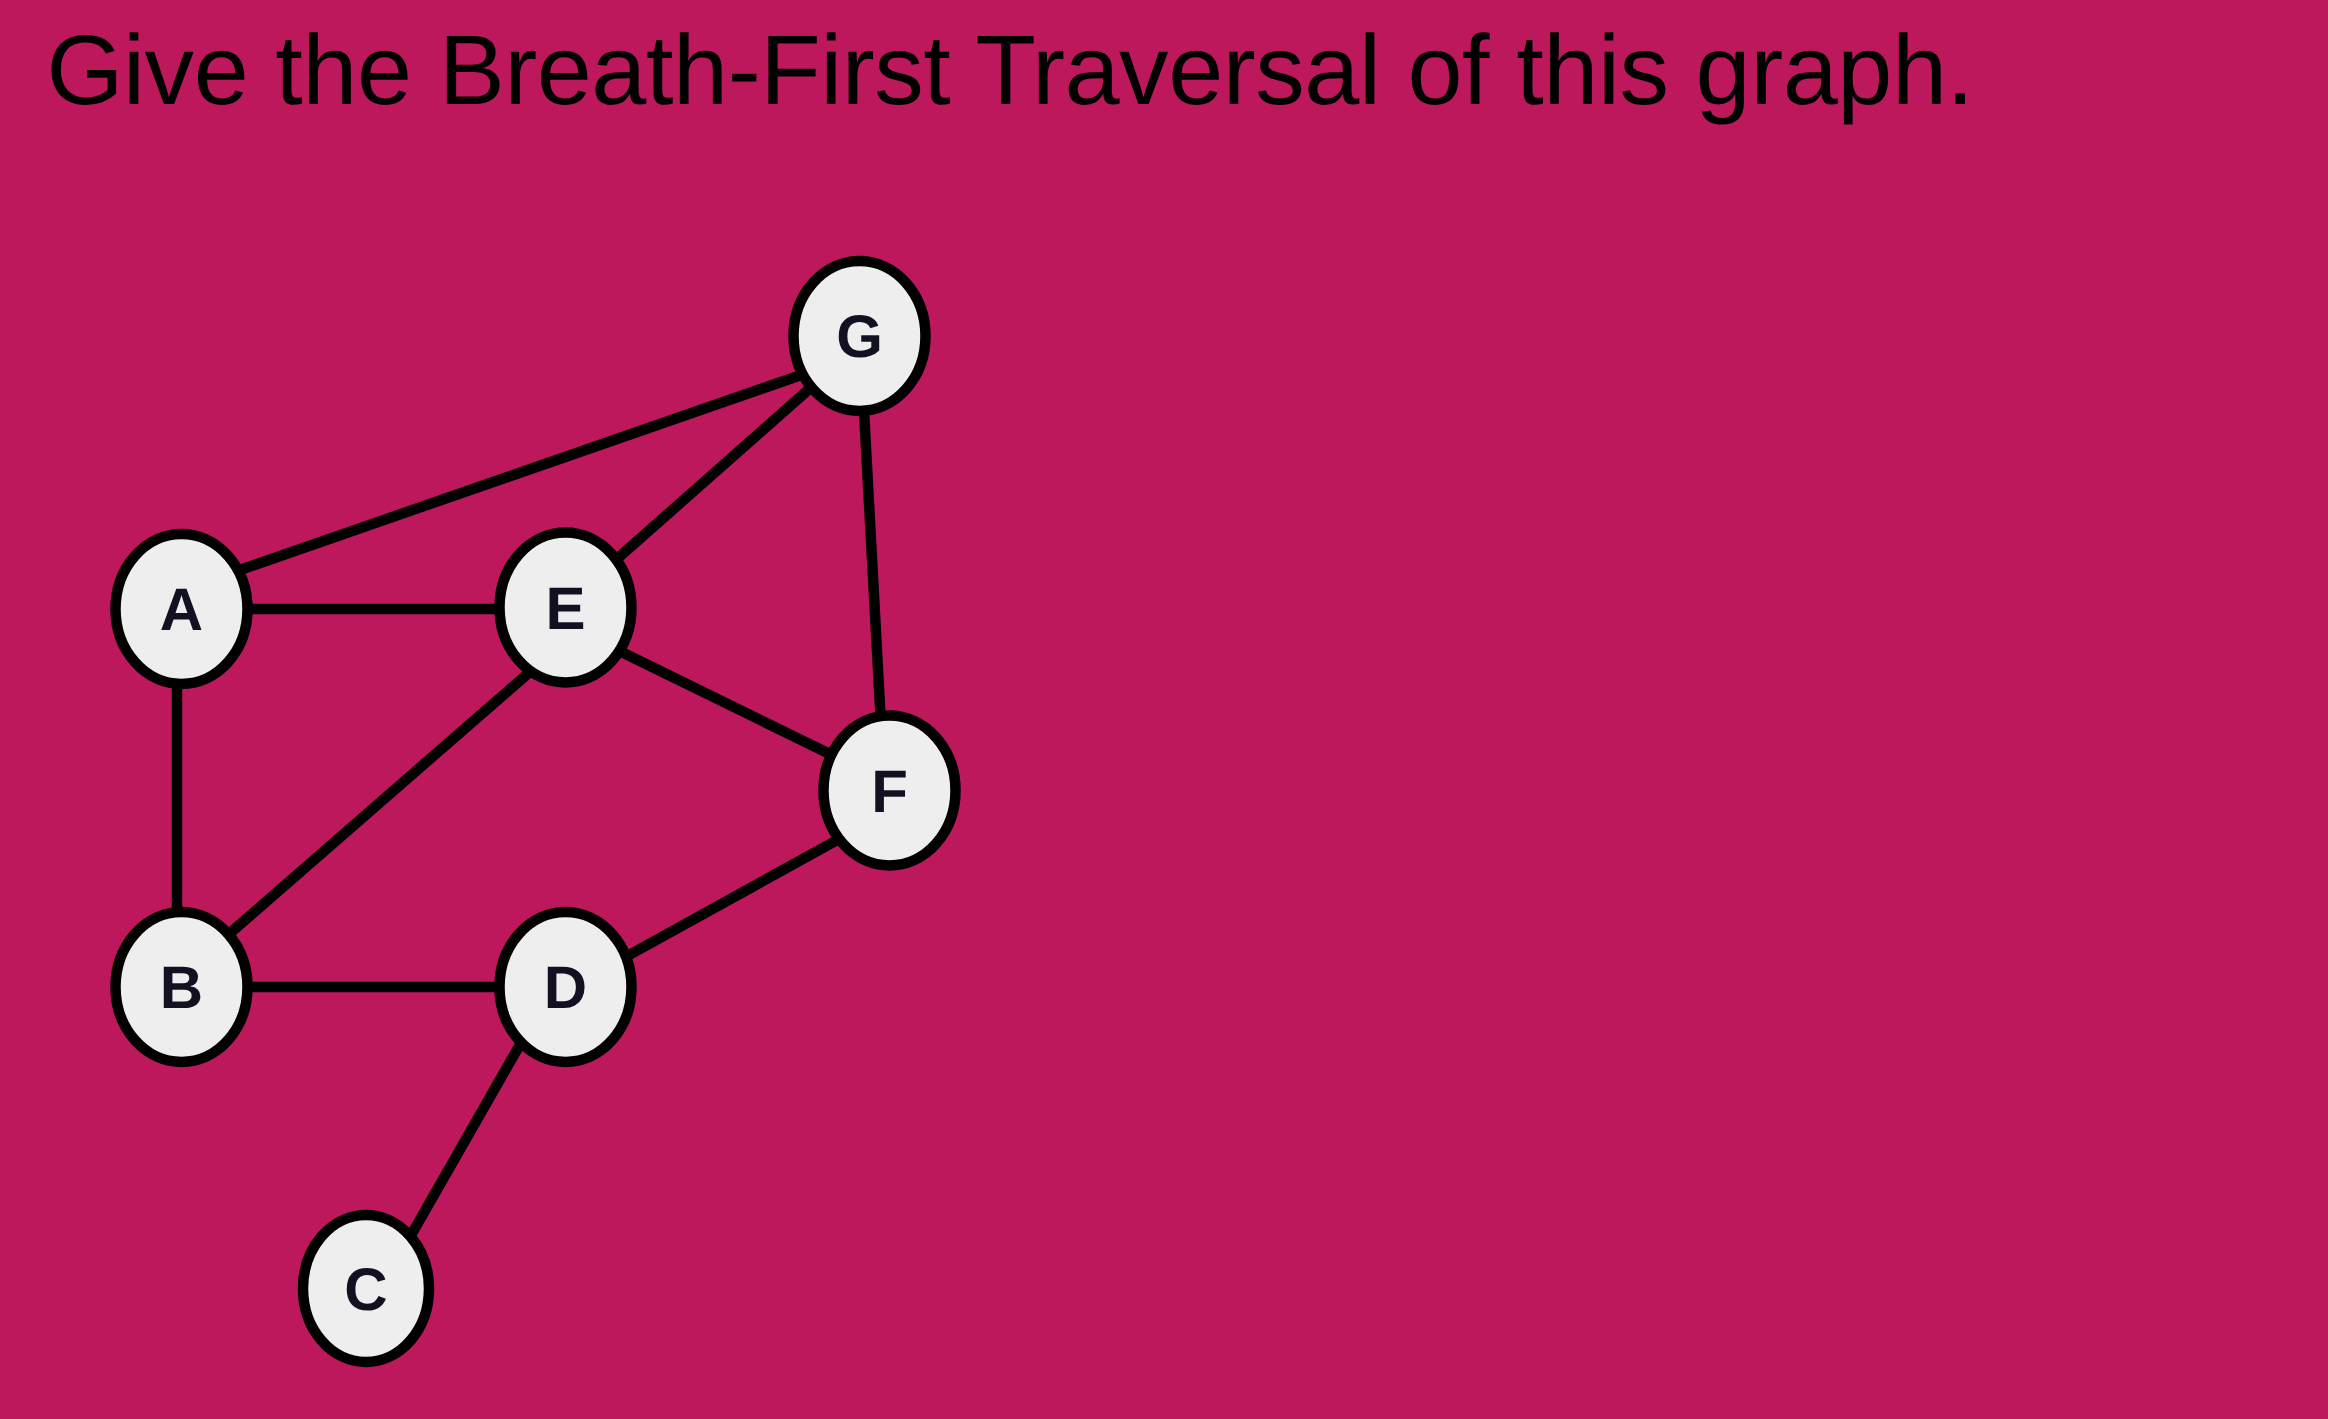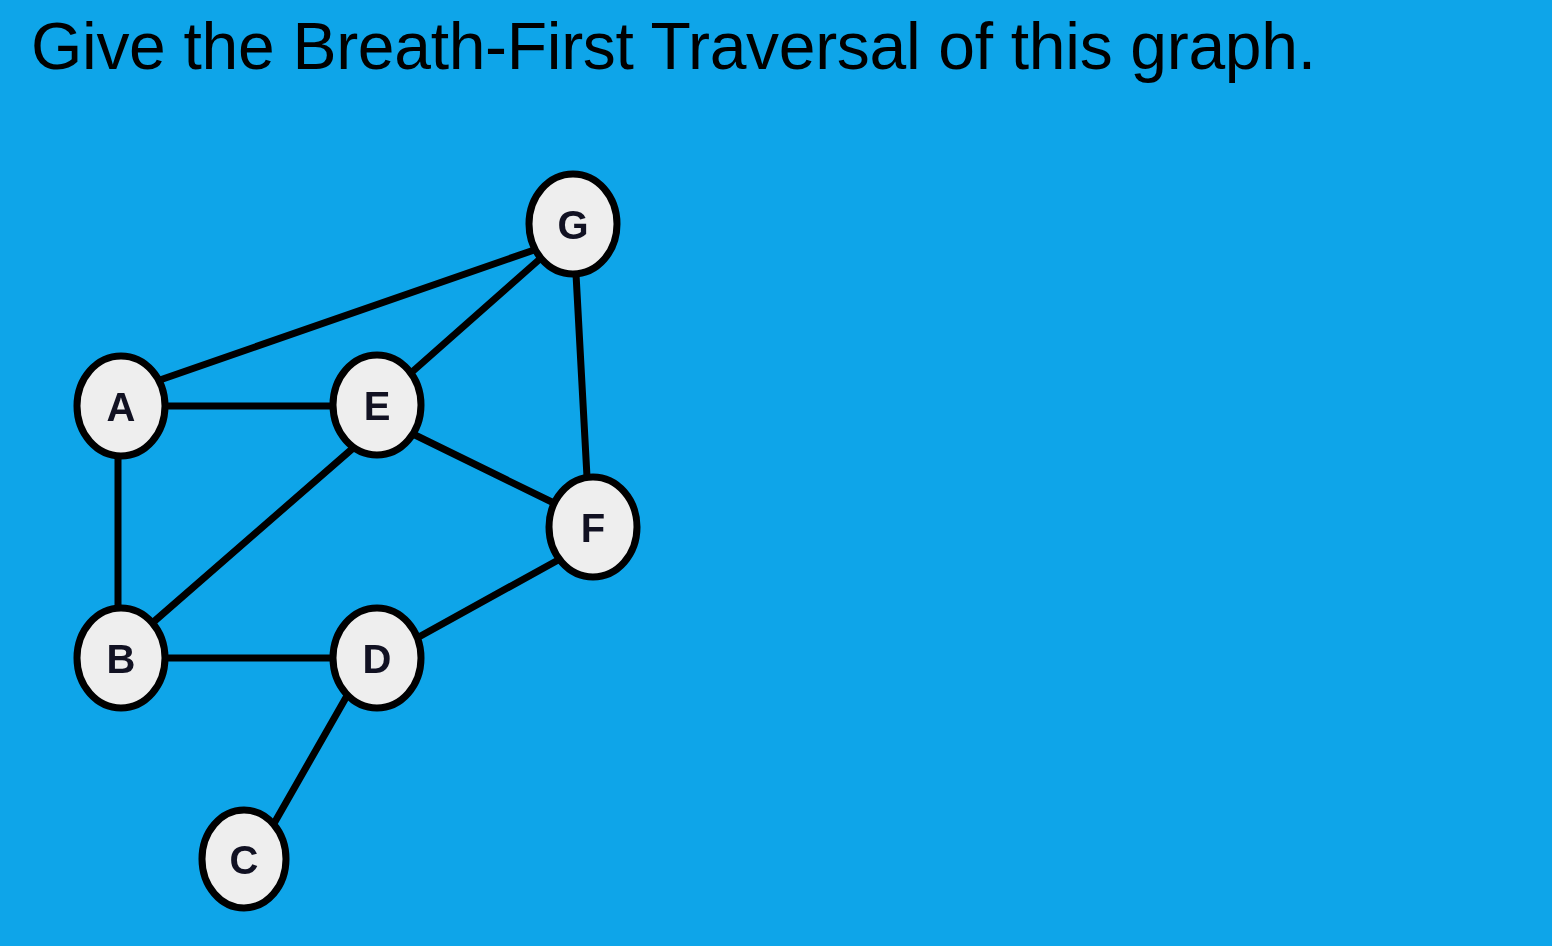--- a/index.html
+++ b/index.html
@@ -63,21 +63,21 @@
     font-weight: 700;
     fill: #111122;
     text-anchor: middle;
     dominant-baseline: central;
     paint-order: stroke;
   }
 </style>
 </head>
 <body>
 
-<div id="page" style="background: #0ea5e9;">
+<div id="page" style="background: #be185d;">
 
   <div id="question-title">Give the Breath-First Traversal of this graph.</div>
 
   <div id="graph-figure">
     <svg id="graph-svg" viewBox="0 0 1552 946" xmlns="http://www.w3.org/2000/svg">
 
       <g id="edges-layer">
         <line class="graph-edge" x1="157" y1="381" x2="537" y2="249" stroke="#000000"></line>
         <line class="graph-edge" x1="165" y1="406" x2="333" y2="406" stroke="#000000"></line>
         <line class="graph-edge" x1="118" y1="456" x2="118" y2="608" stroke="#000000"></line>

